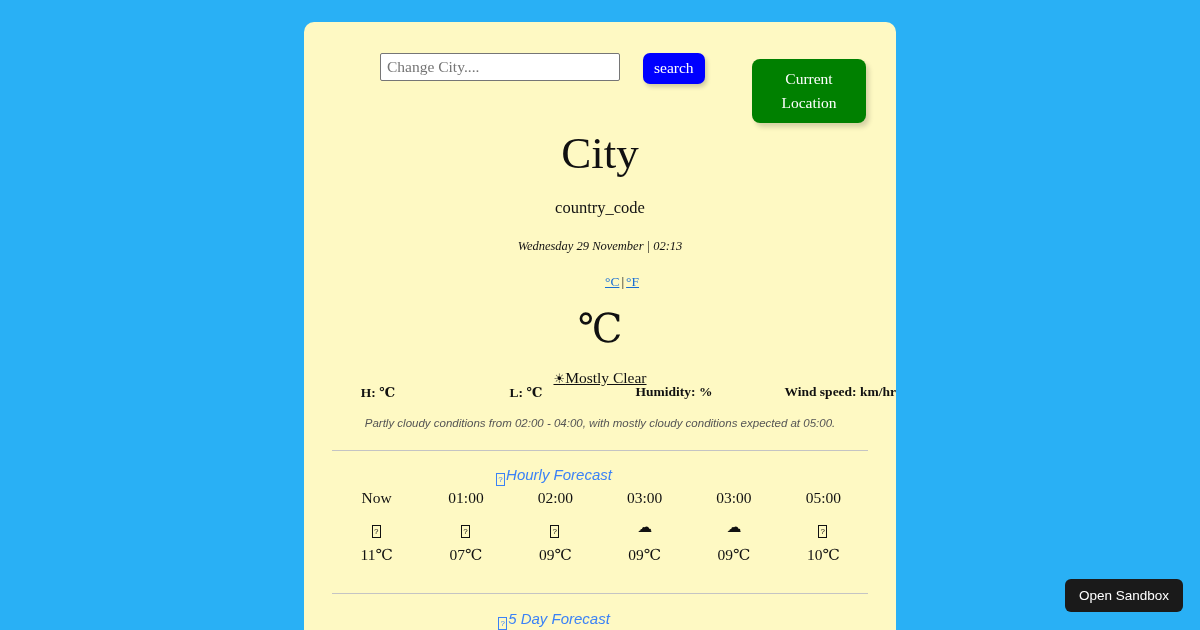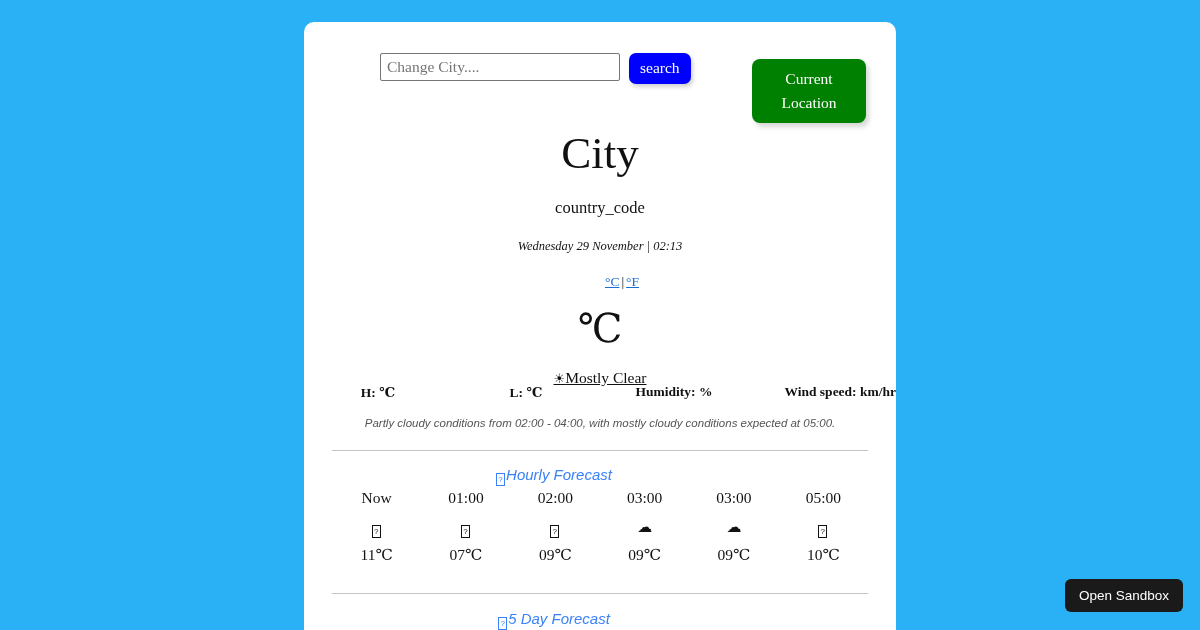--- a/index.html
+++ b/index.html
@@ -17,21 +17,21 @@
     position: relative;
   }
 
   
   .app-card {
     position: absolute;
     left: 304px;
     top: 22px;
     width: 592px;
     height: 608px;
-    background: #ffffff;
+    background: #fef9c3;
     border-radius: 10px 10px 0 0;
     overflow: hidden;
   }
 
   
   .search-row {
     position: absolute;
     left: 76px;
     top: 31px;
     display: flex;
@@ -44,21 +44,21 @@
     border-radius: 2px;
     padding: 2px 6px;
     font-family: "Liberation Serif", "DejaVu Serif", serif;
     font-size: 15.5px;
     color: #000;
     background: #fff;
     outline: none;
   }
   .search-input::placeholder { color: #757575; opacity: 1; }
   .search-btn {
-    margin-left: 9px;
+    margin-left: 23px;
     background: #0000ff;
     color: #ffffff;
     border: none;
     border-radius: 7px;
     font-family: "Liberation Serif", "DejaVu Serif", serif;
     font-size: 15.5px;
     line-height: 1;
     padding: 7px 11px 8px 11px;
     cursor: pointer;
     box-shadow: 2px 3px 4px rgba(0,0,0,0.18);

